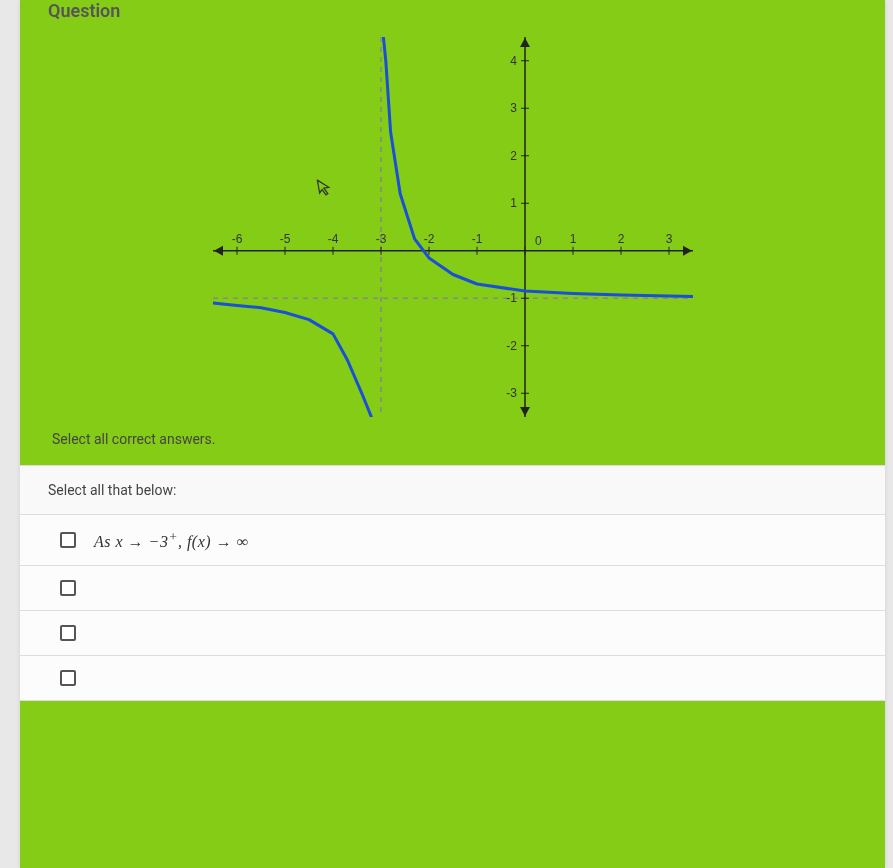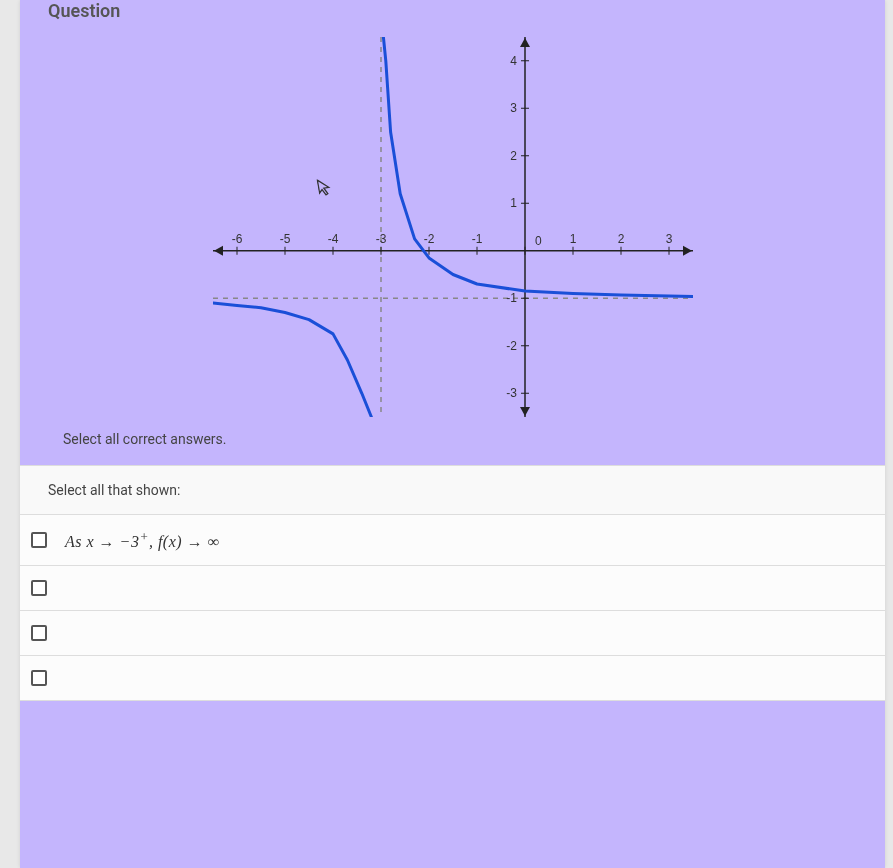--- a/index.html
+++ b/index.html
@@ -5,21 +5,21 @@
     * { box-sizing: border-box; margin: 0; padding: 0; }
     body {
       font-family: -apple-system, BlinkMacSystemFont, "Segoe UI", Roboto, sans-serif;
       background: #e8e8e8;
       width: 893px;
       height: 868px;
       overflow: hidden;
       color: #333;
     }
     .container {
-      background: #c4b5fd;
+      background: #84cc16;
       margin-left: 20px;
       margin-right: 8px;
       height: 100%;
       box-shadow: 0 0 4px rgba(0,0,0,0.1);
     }
     .header {
       padding: 0 28px 6px 28px;
     }
     .question-title {
       font-size: 18px;
@@ -34,36 +34,36 @@
       padding-bottom: 8px;
     }
     .graph-area {
       display: flex;
       justify-content: center;
       padding: 0 0 8px 0;
     }
     .instr {
       font-size: 14px;
       color: #444;
-      padding: 6px 28px 18px 43px;
+      padding: 6px 28px 18px 32px;
     }
     .option-group {
       border-top: 1px solid #ddd;
     }
     .sub-instr {
       padding: 16px 28px;
       font-size: 14px;
       color: #444;
       border-bottom: 1px solid #ddd;
       background: #f9f9f9;
     }
     .option {
       display: flex;
       align-items: center;
-      padding: 14px 11px;
+      padding: 14px 40px;
       border-bottom: 1px solid #ddd;
       background: #fcfcfc;
       font-size: 15px;
       cursor: pointer;
     }
     .checkbox {
       width: 16px;
       height: 16px;
       border: 2px solid #555;
       border-radius: 2px;
@@ -142,21 +142,21 @@
         <line x1="308" y1="23.75" x2="316" y2="23.75" stroke="#222"></line>
         <text x="304" y="27.75" text-anchor="end">4</text>
         <path d="M170.4 0.0 L172.8 23.8 L177.6 95.0 L187.2 156.8 L201.6 201.9 L216.0 220.9 L240.0 237.5 L264.0 247.0 L312.0 254.1 L360.0 256.5 L408.0 257.9 L456.0 258.9 L480.0 259.4 " stroke="#1a4fd8" stroke-width="3" fill="none" stroke-linecap="round" stroke-linejoin="round"></path>
         <path d="M0.0 266.0 L24.0 268.4 L48.0 270.8 L72.0 275.5 L96.0 282.6 L120.0 296.9 L134.4 323.0 L148.8 356.3 L158.4 380.0 L163.2 403.8 L165.6 427.5 " stroke="#1a4fd8" stroke-width="3" fill="none" stroke-linecap="round" stroke-linejoin="round"></path>
       </svg>
   </div>
 
   <div class="instr">Select all correct answers.</div>
 
   <div class="option-group">
-    <div class="sub-instr">Select all that shown:</div>
+    <div class="sub-instr">Select all that below:</div>
     <div id="options-list">
         <div class="option">
           <div class="checkbox"></div>
           <div class="math">As <i>x</i> → −3<sup>+</sup>, <i>f</i>(<i>x</i>) → ∞</div>
         </div>
         <div class="option">
           <div class="checkbox"></div>
         </div>
         <div class="option">
           <div class="checkbox"></div>

